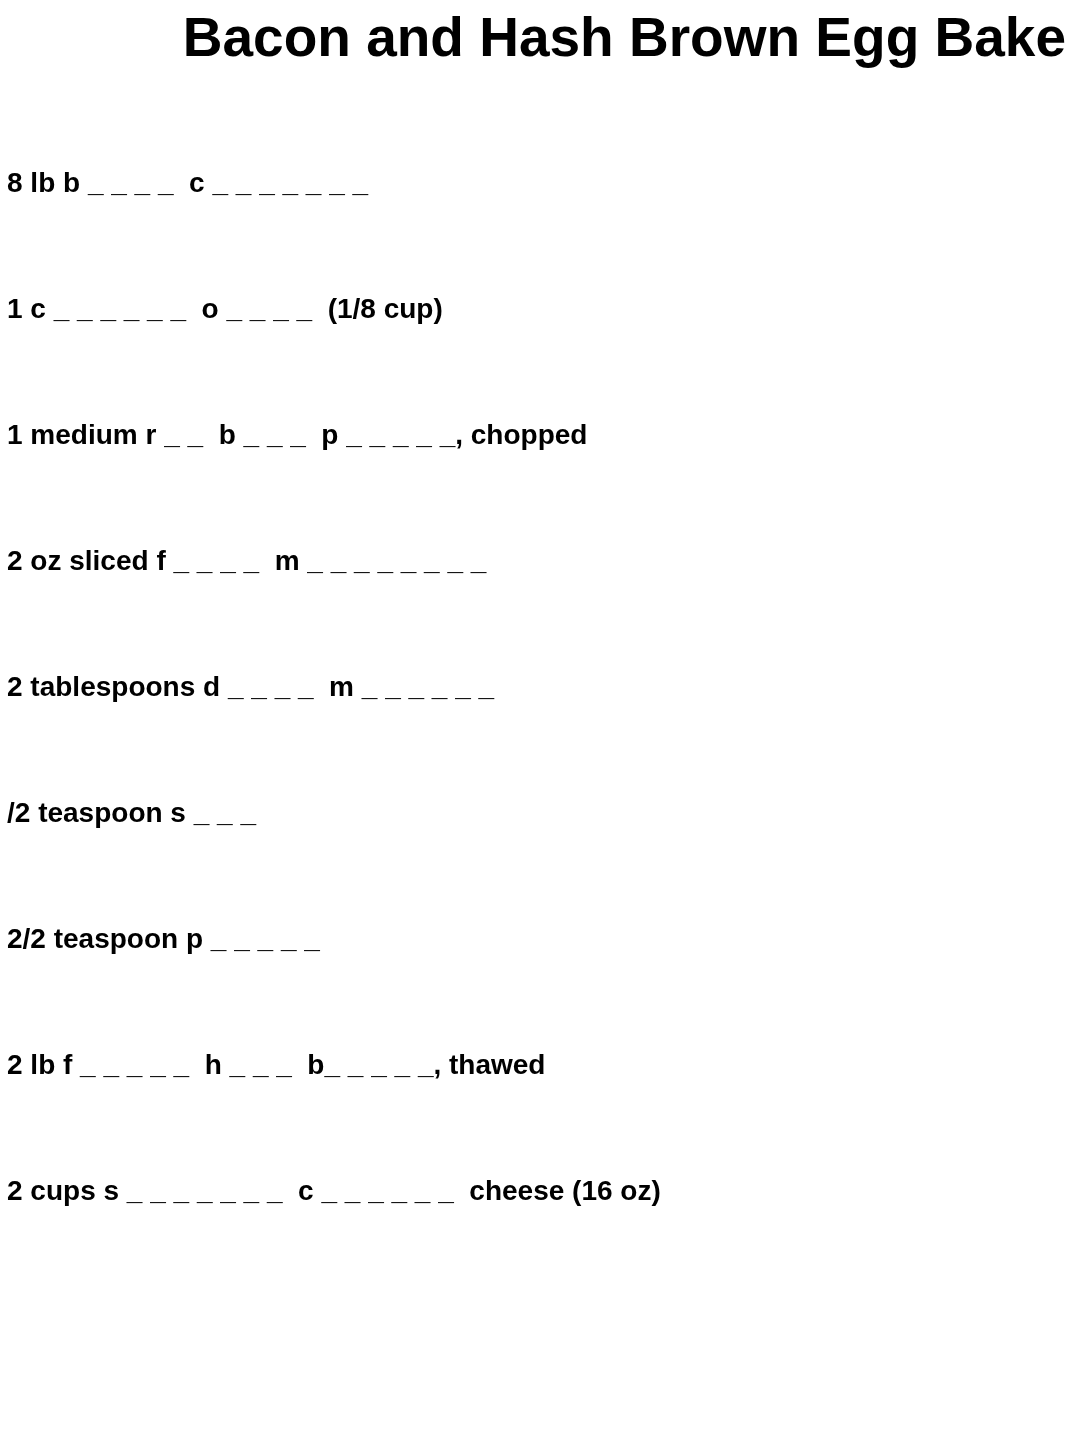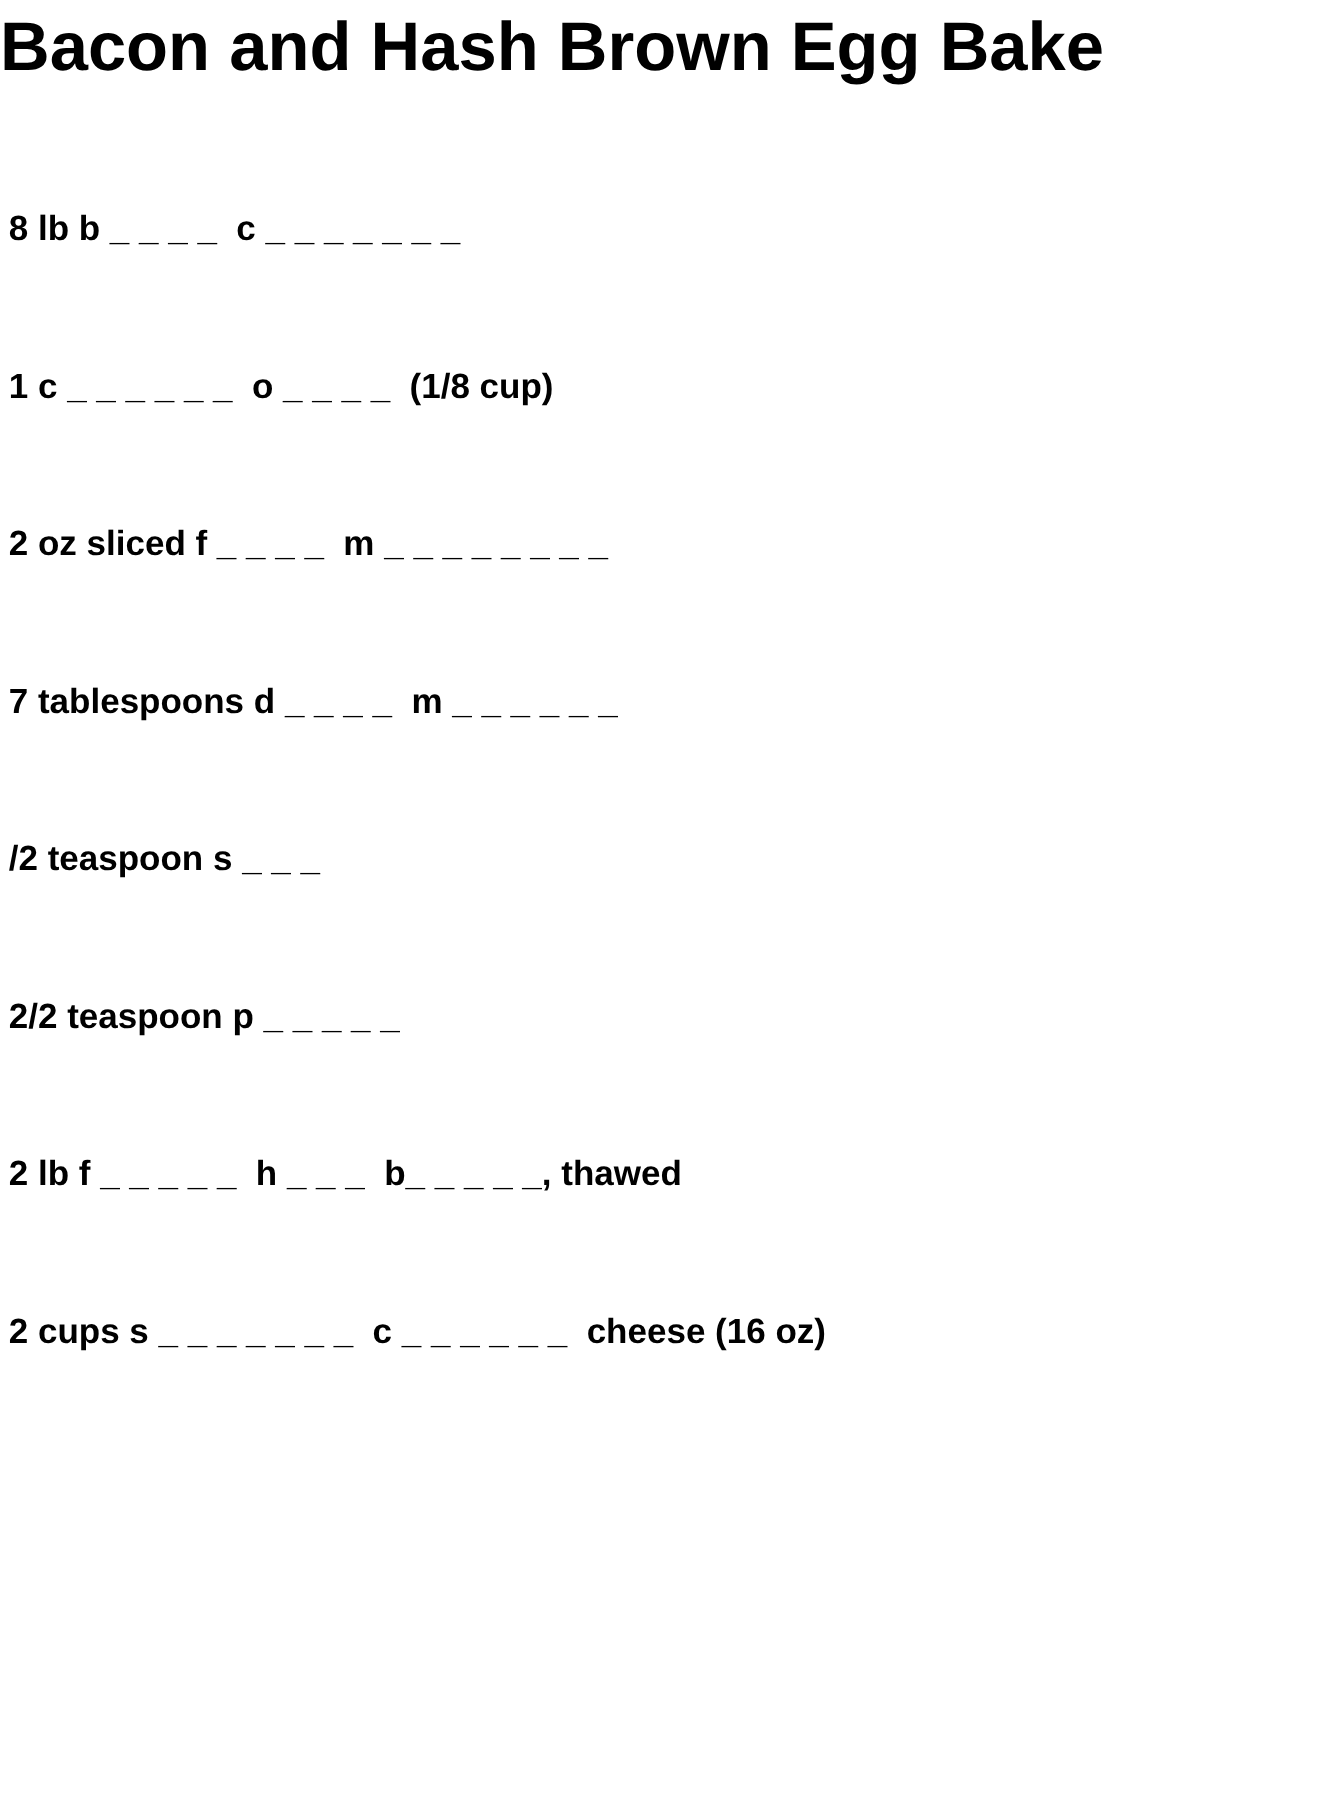--- a/index.html
+++ b/index.html
@@ -14,21 +14,21 @@
     font-family: "Liberation Sans", sans-serif;
     font-weight: bold;
     color: #000000;
     position: relative;
   }
   .title {
     margin: 0;
     padding-top: 6px;
     font-size: 55px;
     line-height: 62px;
-    text-align: left;
+    text-align: right;
     letter-spacing: 0px;
     white-space: nowrap;
   }
   .ingredients {
     margin-top: 10px;
     padding-left: 7px;
     font-size: 28px;
     line-height: 42px;
     white-space: pre;
   }
@@ -37,19 +37,20 @@
   }
 </style>
 </head>
 <body>
 
 <h1 class="title">Bacon and Hash Brown Egg Bake</h1>
 
 <div class="ingredients">
   <div class="ingredient-line">8 lb b _ _ _ _  c _ _ _ _ _ _ _</div>
   <div class="ingredient-line">1 c _ _ _ _ _ _  o _ _ _ _  (1/8 cup)</div>
+  <div class="ingredient-line">1 medium r _ _  b _ _ _  p _ _ _ _ _, chopped</div>
   <div class="ingredient-line">2 oz sliced f _ _ _ _  m _ _ _ _ _ _ _ _</div>
-  <div class="ingredient-line">7 tablespoons d _ _ _ _  m _ _ _ _ _ _</div>
+  <div class="ingredient-line">2 tablespoons d _ _ _ _  m _ _ _ _ _ _</div>
   <div class="ingredient-line">/2 teaspoon s _ _ _</div>
   <div class="ingredient-line">2/2 teaspoon p _ _ _ _ _</div>
   <div class="ingredient-line">2 lb f _ _ _ _ _  h _ _ _  b_ _ _ _ _, thawed</div>
   <div class="ingredient-line">2 cups s _ _ _ _ _ _ _  c _ _ _ _ _ _  cheese (16 oz)</div>
 </div>
 
 </body></html>

